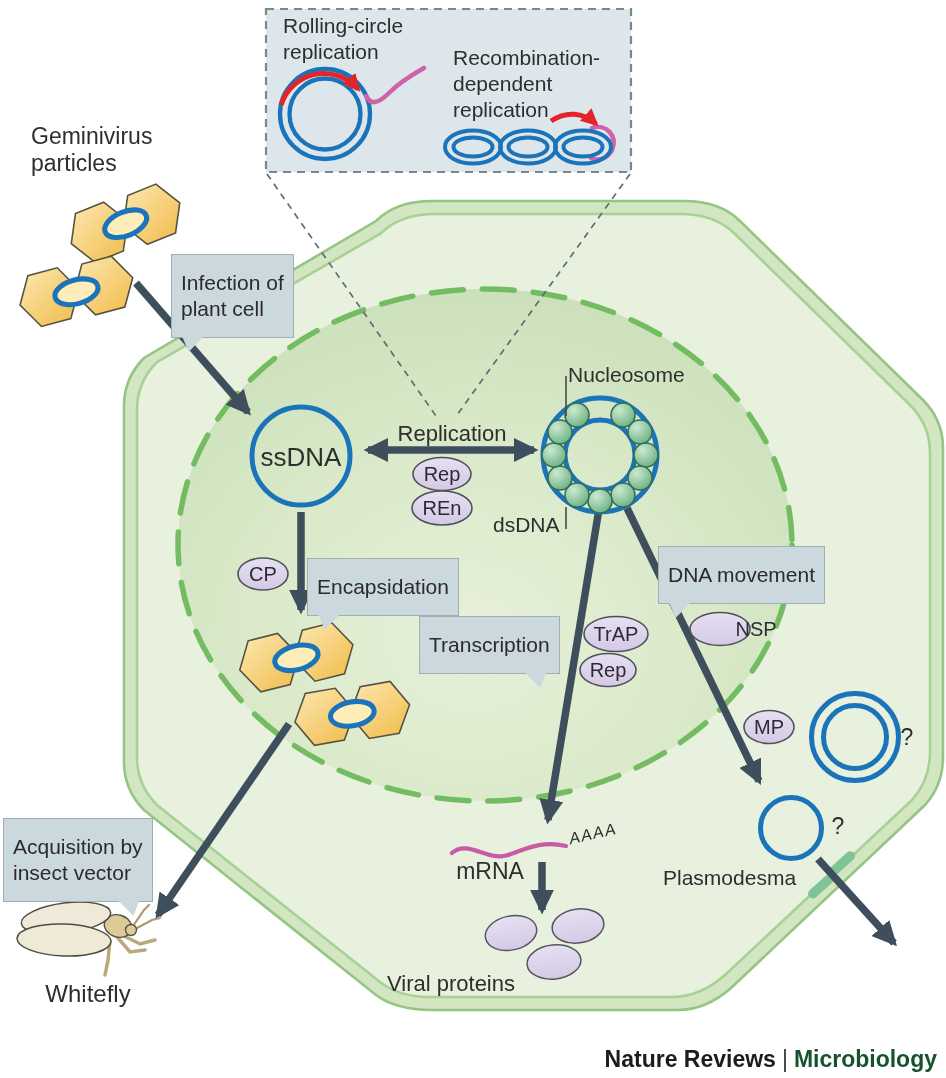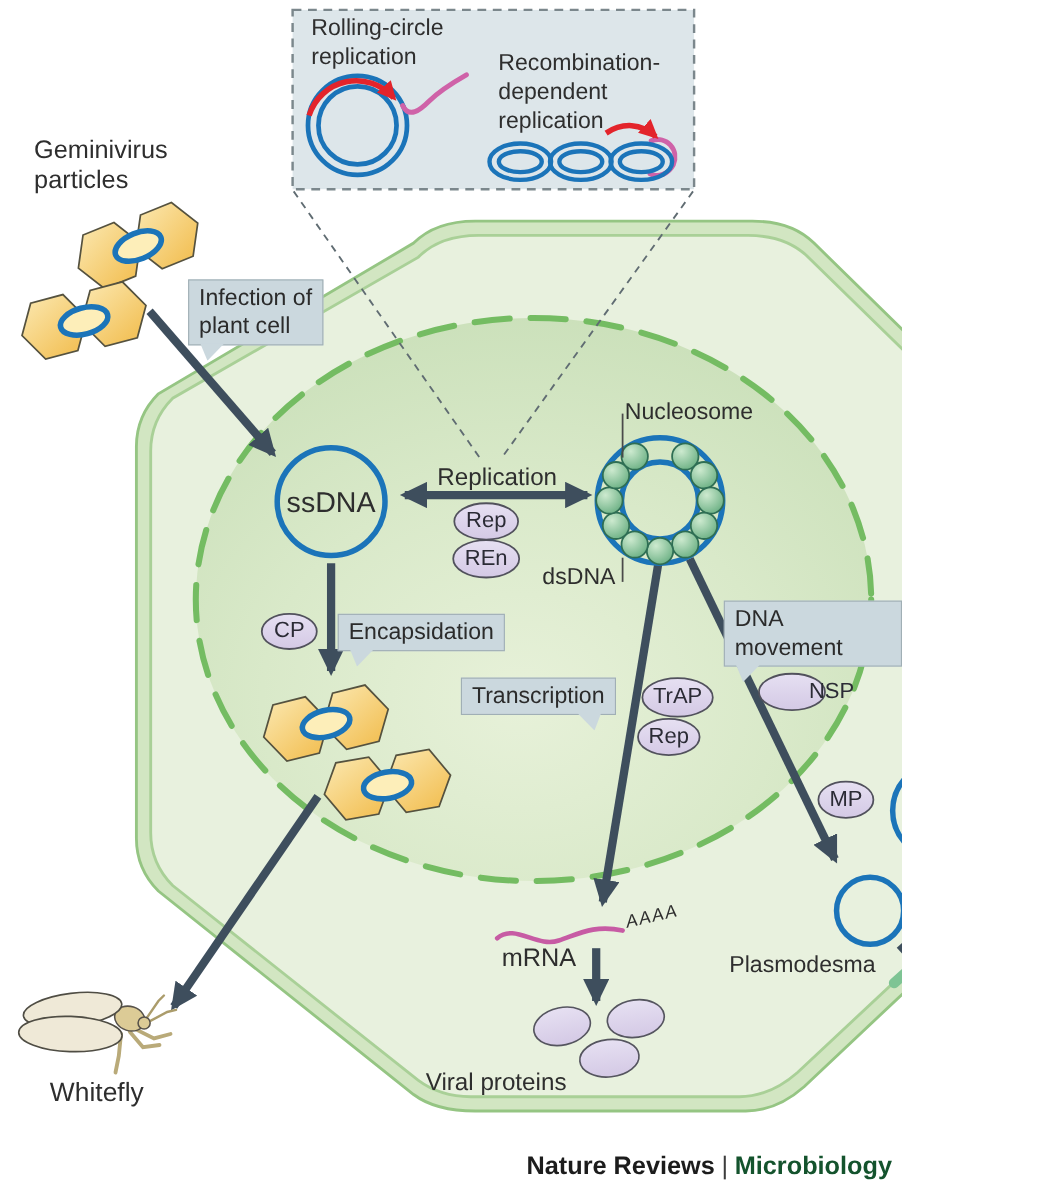--- a/index.html
+++ b/index.html
@@ -1,22 +1,22 @@
 <!DOCTYPE html>
 <html><head>
 <meta charset="utf-8">
 <style>
   html,body{margin:0;padding:0;background:#fff;}
-  #stage{position:relative;width:820px;height:1078px;background:#fff;overflow:hidden;
+  #stage{position:relative;width:946px;height:1078px;background:#fff;overflow:hidden;
          font-family:"Liberation Sans",sans-serif;color:#2e2e2e;}
   #shapes{position:absolute;left:0;top:0;}
   .lbl{position:absolute;white-space:nowrap;color:#2e2e2e;}
   .ctr{transform:translate(-50%,-50%);}
   .box{position:absolute;background:#cbd8de;border:1px solid #a0afb5;
-       padding:3px 9px;font-size:21px;line-height:26px;color:#2b2b2b;}
+       padding:15px 9px;font-size:21px;line-height:26px;color:#2b2b2b;}
   .tail{position:absolute;bottom:-15px;width:22px;height:16px;background:#cbd8de;}
   .tl{left:10px;clip-path:polygon(0 0,100% 0,30% 100%);}
   .tr{right:12px;clip-path:polygon(0 0,100% 0,72% 100%);}
   .ovaltxt{font-size:20px;color:#2b2b35;}
   .footer{position:absolute;top:1046px;right:9px;font-size:23px;font-weight:bold;}
   .footer .sep{font-weight:normal;color:#3d3d3d;padding:0 6px;}
   .footer .jrn{color:#1c1c1c;}
   .footer .sec{color:#14532d;}
 </style>
 </head>
@@ -186,20 +186,25 @@
   <div class="tail tl"></div>
 </div>
 <div class="box" style="left:419px;top:616px;">
   <div>Transcription</div>
   <div class="tail tr"></div>
 </div>
 <div class="box" style="left:658px;top:546px;">
   <div>DNA movement</div>
   <div class="tail tl"></div>
 </div>
+<div class="box" style="left:3px;top:818px;">
+  <div>Acquisition by</div>
+  <div>insect vector</div>
+  <div class="tail tr"></div>
+</div>
 
 <div class="lbl ctr" style="left:452px;top:434px;font-size:22px;">Replication</div>
 <div class="lbl ctr" style="left:301px;top:457px;font-size:26px;">ssDNA</div>
 <div class="lbl" style="left:568px;top:363px;font-size:21px;">Nucleosome</div>
 <div class="lbl" style="left:493px;top:513px;font-size:21px;">dsDNA</div>
 <div class="lbl ctr" style="left:490px;top:871px;font-size:23px;">mRNA</div>
 <div class="lbl ctr" style="left:593px;top:834px;font-size:16px;font-style:italic;letter-spacing:1.5px;transform:translate(-50%,-50%) rotate(-13deg);">AAAA</div>
 <div class="lbl ctr" style="left:451px;top:984px;font-size:22px;">Viral proteins</div>
 <div class="lbl ctr" style="left:88px;top:994px;font-size:24px;">Whitefly</div>
 <div class="lbl" style="left:663px;top:866px;font-size:21px;">Plasmodesma</div>

